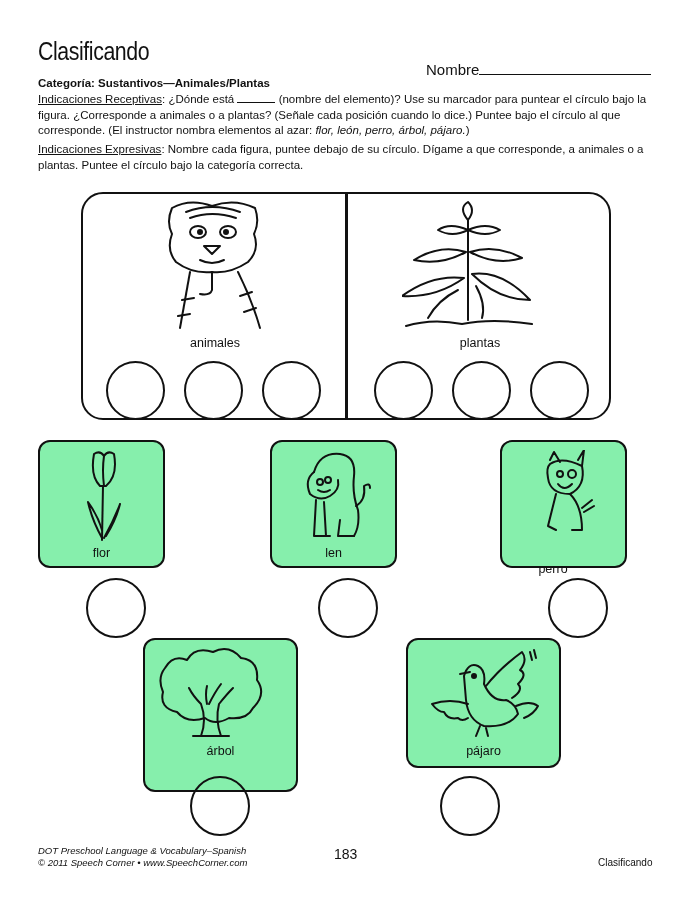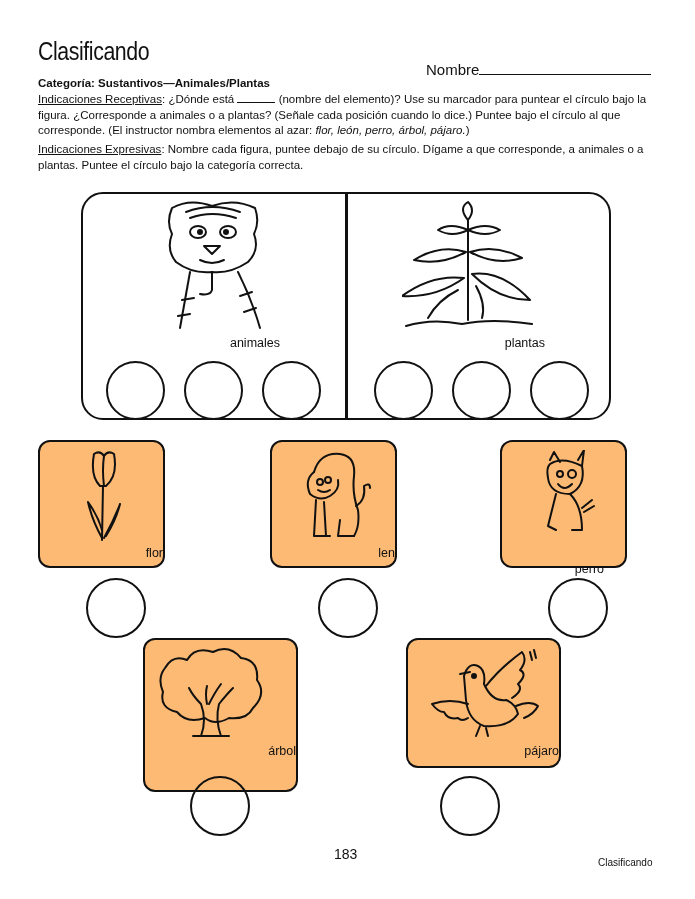--- a/index.html
+++ b/index.html
@@ -8,22 +8,22 @@
   .title{left:38px;top:36px;font-family:"Liberation Sans",sans-serif;font-size:26px;font-weight:300;letter-spacing:-0.5px;transform:scaleX(0.82);transform-origin:left top;}
   .nombre{left:426px;top:60px;font-size:15px;}
   .nombre-line{display:inline-block;width:172px;border-bottom:1px solid #111;height:14px;vertical-align:baseline;}
   .cat{left:38px;top:77px;font-size:11.5px;font-weight:bold;}
   .instr{left:38px;width:625px;font-size:11.5px;line-height:15.5px;}
   .instr u{text-decoration:underline;}
   .blank{display:inline-block;width:38px;border-bottom:1px solid #111;height:10px;}
   .bigbox{left:81px;top:192px;width:530px;height:228px;border:2.5px solid #111;border-radius:22px;box-sizing:border-box;}
   .divider{left:345px;top:192px;width:2.5px;height:228px;background:#111;}
   .circle{border:2.5px solid #111;border-radius:50%;box-sizing:border-box;}
-  .card{border:2.5px solid #111;border-radius:12px;box-sizing:border-box;background:#fdba74;}
-  .lbl{font-size:12.5px;text-align:right;}
+  .card{border:2.5px solid #111;border-radius:12px;box-sizing:border-box;background:#86efac;}
+  .lbl{font-size:12.5px;text-align:center;}
   .pic{stroke:#111;fill:none;stroke-width:2;stroke-linecap:round;stroke-linejoin:round;}
   .foot{font-size:9.5px;font-style:italic;line-height:12px;}
 </style>
 </head>
 <body>
 
 <div class="abs title">Clasificando</div>
 <div class="abs nombre"><span>Nombre</span><span class="nombre-line"></span></div>
 <div class="abs cat">Categoría:  Sustantivos—Animales/Plantas</div>
 
@@ -153,15 +153,17 @@
       <path d="M100 4 L102 12 M104 2 L106 10"></path>
     </g>
   </svg>
   <div class="abs lbl" style="left:0;top:104px;width:151px;">pájaro</div>
 </div>
 
 <div class="abs circle" style="left:190px;top:776px;width:60px;height:60px;"></div>
 <div class="abs circle" style="left:440px;top:776px;width:60px;height:60px;"></div>
 
 <div class="abs foot" style="left:38px;top:845px;">
+  <div>DOT Preschool Language &amp; Vocabulary–Spanish</div>
+  <div>© 2011 Speech Corner • www.SpeechCorner.com</div>
 </div>
 <div class="abs" style="left:334px;top:846px;font-size:14px;">183</div>
 <div class="abs" style="left:598px;top:857px;font-size:10px;">Clasificando</div>
 
 </body></html>

